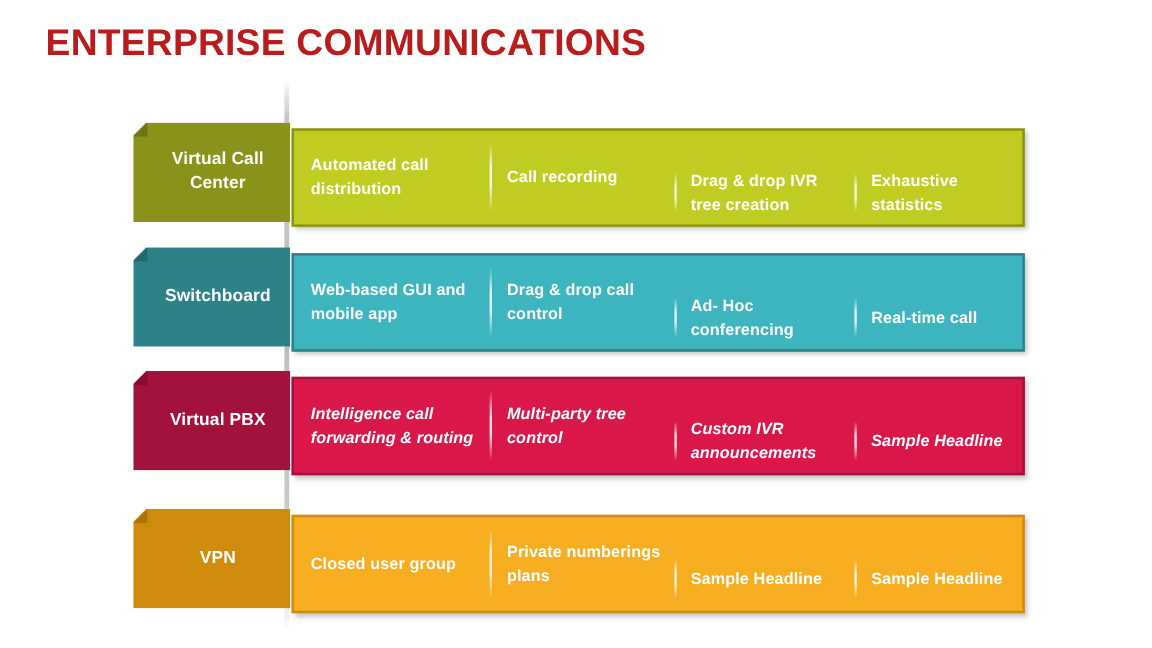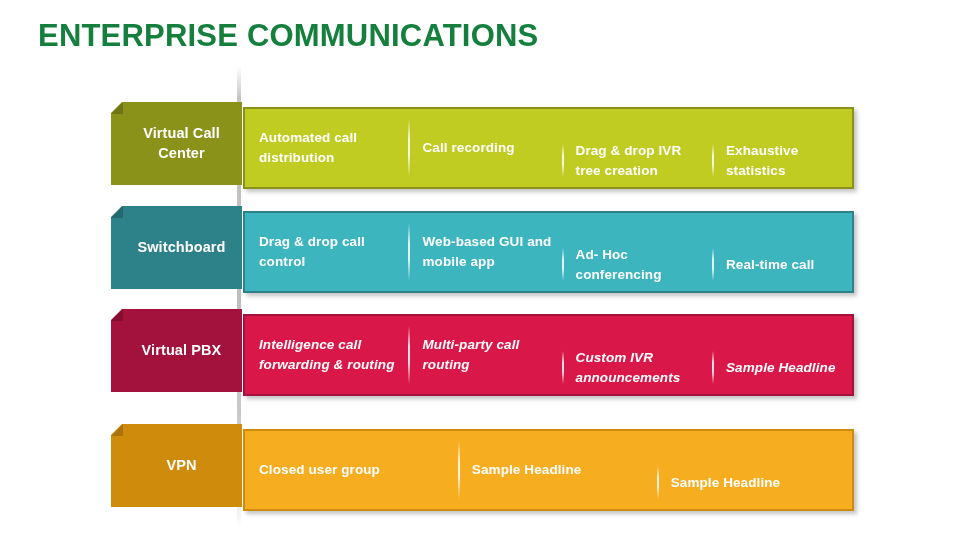--- a/index.html
+++ b/index.html
@@ -127,21 +127,21 @@
   }
   
   .cell:nth-child(1) { flex: 1.10 1 0; }
   .cell:nth-child(2) { flex: 1.02 1 0; }
   .cell:nth-child(3) { flex: 1.00 1 0; margin-top: 25px; }
   .cell:nth-child(4) { flex: 0.92 1 0; margin-top: 25px; }
 </style>
 </head>
 <body style="background: rgb(255, 255, 255);">
 
-<div id="slide-title" style="color: #15803d;">ENTERPRISE COMMUNICATIONS</div>
+<div id="slide-title" style="color: #b91c1c;">ENTERPRISE COMMUNICATIONS</div>
 
 <div id="spine"></div>
 
 <div class="row" id="row-0" style="top:102px;padding-left:14px;">
   <div class="tab" style="background: rgb(138, 146, 25);">
     <div class="tab-fold" style="background: rgb(111, 117, 20);"></div>
     <span class="tab-label">Virtual Call Center</span>
   </div>
   <div class="bar" style="background: rgb(192, 204, 34); border: 2px solid rgb(138, 146, 25);">
     <div class="cell">
@@ -159,64 +159,67 @@
   </div>
 </div>
 
 <div class="row" id="row-1" style="top:206px;">
   <div class="tab" style="background: rgb(45, 129, 137);">
     <div class="tab-fold" style="background: rgb(35, 104, 111);"></div>
     <span class="tab-label">Switchboard</span>
   </div>
   <div class="bar" style="background: rgb(60, 181, 191); border: 2px solid rgb(45, 129, 137);">
     <div class="cell">
+        <span class="cell-text">Web-based GUI and mobile app</span>
+      </div>
+    <div class="cell">
         <span class="cell-text">Drag &amp; drop call control</span>
-      </div>
-    <div class="cell">
-        <span class="cell-text">Web-based GUI and mobile app</span>
       </div>
     <div class="cell">
         <span class="cell-text">Ad- Hoc conferencing</span>
       </div>
     <div class="cell">
         <span class="cell-text">Real-time call</span>
       </div>
   </div>
 </div>
 
 <div class="row" id="row-2" style="top:309px;">
   <div class="tab" style="background: rgb(162, 18, 60);">
     <div class="tab-fold" style="background: rgb(132, 13, 48);"></div>
     <span class="tab-label">Virtual PBX</span>
   </div>
   <div class="bar" style="background: rgb(217, 24, 73); border: 2px solid rgb(162, 18, 60); font-style: italic;">
     <div class="cell">
         <span class="cell-text">Intelligence call forwarding &amp; routing</span>
       </div>
     <div class="cell">
-        <span class="cell-text">Multi-party call routing</span>
+        <span class="cell-text">Multi-party tree control</span>
       </div>
     <div class="cell">
         <span class="cell-text">Custom IVR announcements</span>
       </div>
     <div class="cell">
         <span class="cell-text">Sample Headline</span>
       </div>
   </div>
 </div>
 
 <div class="row" id="row-3" style="top:424px;padding-left:19px;">
   <div class="tab" style="background: rgb(207, 140, 12);">
     <div class="tab-fold" style="background: rgb(171, 115, 9);"></div>
     <span class="tab-label">VPN</span>
   </div>
   <div class="bar" style="background: rgb(246, 173, 32); border: 2px solid rgb(207, 140, 12);">
     <div class="cell">
         <span class="cell-text">Closed user group</span>
       </div>
     <div class="cell">
+        <span class="cell-text">Private numberings plans</span>
+      </div>
+    <div class="cell">
         <span class="cell-text">Sample Headline</span>
       </div>
     <div class="cell">
         <span class="cell-text">Sample Headline</span>
       </div>
   </div>
 </div>
 
 </body></html>

